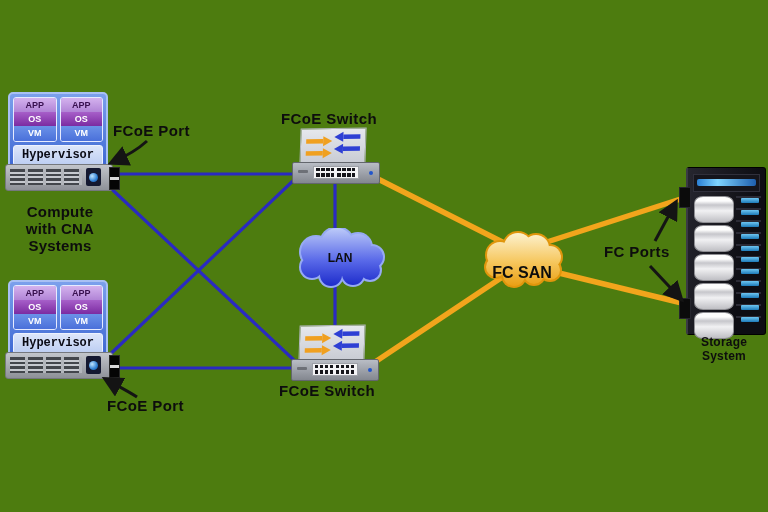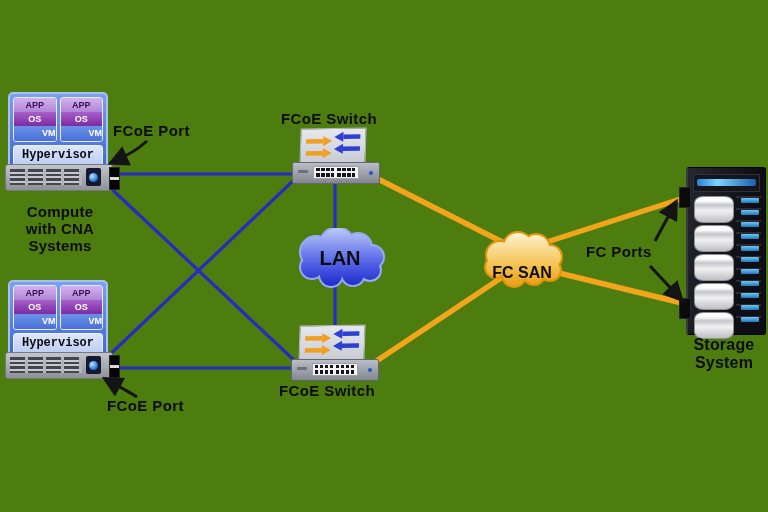--- a/index.html
+++ b/index.html
@@ -18,21 +18,21 @@
   
   .compute{width:112px;}
   .vm-box{position:absolute;left:3px;top:0;width:100px;box-sizing:border-box;
           background:linear-gradient(180deg,#7ba0ec,#3c66d2);
           border:2px solid #a8c0f4;border-radius:5px;padding:3px;
           display:grid;grid-template-columns:1fr 1fr;gap:3px;}
   .vm-stack{border:1px solid #e6ebff;border-radius:3px;overflow:hidden;}
   .layer{font-size:9px;font-weight:bold;text-align:center;line-height:14px;height:14px;}
   .layer.app{background:linear-gradient(180deg,#d4b2ee,#b184d6);color:#38104f;}
   .layer.os{background:linear-gradient(180deg,#a75fc9,#7b2ba1);color:#fff;}
-  .layer.vm{background:linear-gradient(180deg,#6b92e8,#4a70da);color:#fff;height:15px;line-height:15px;text-align:right;}
+  .layer.vm{background:linear-gradient(180deg,#6b92e8,#4a70da);color:#fff;height:15px;line-height:15px;}
   .hyp{grid-column:1 / span 2;height:19px;line-height:19px;text-align:center;
        font-size:12px;font-weight:bold;color:#0a0a14;border-radius:3px;
        background:linear-gradient(180deg,#dde6fa,#bccdf2);border:1px solid #edf2ff;font-family:Liberation Mono, monospace;}
   .server{position:absolute;left:0;top:72px;width:106px;height:25px;
           background:linear-gradient(180deg,#c2c5cb,#8e9198);
           border:1px solid #75787e;border-radius:3px;}
   .slats{position:absolute;left:4px;top:4px;width:72px;height:16px;
          background-image:
            repeating-linear-gradient(90deg,rgba(0,0,0,0) 0 15px,#b3b6bc 15px 18px),
            repeating-linear-gradient(180deg,#43464c 0 2.5px,#c6c9cf 2.5px 4.5px);}
@@ -229,21 +229,21 @@
         <circle cx="46" cy="16" r="16"></circle>
         <circle cx="67" cy="19" r="13"></circle>
       <circle cx="81" cy="29" r="11"></circle>
         <circle cx="79" cy="42" r="10"></circle>
         <circle cx="62" cy="46" r="11"></circle>
       <circle cx="40" cy="47" r="11"></circle>
         <circle cx="21" cy="39" r="11"></circle>
         <ellipse cx="50" cy="32" rx="31" ry="16"></ellipse>
     </g>
   </svg>
-  <div class="cloud-text" style="left:291px;top:228px;width:98px;height:60px;font-size:20px;">LAN</div>
+  <div class="cloud-text" style="left:291px;top:228px;width:98px;height:60px;font-size:12px;">LAN</div>
 
   <svg class="cloud-svg" style="left:478px;top:230px;" width="88" height="58">
     <defs>
       <linearGradient id="sanG" gradientUnits="userSpaceOnUse" x1="0" y1="0" x2="0" y2="58">
         <stop offset="0" stop-color="#fdf6da"></stop>
           <stop offset="0.55" stop-color="#f6c75e"></stop>
           <stop offset="1" stop-color="#e89c0e"></stop>
       </linearGradient>
     </defs>
     <g fill="#e0960c">
@@ -311,26 +311,26 @@
       <path d="M137,397 C128,391 116,385 107,380"></path>
       <path d="M655,241 L675,204"></path>
       <path d="M650,266 L680,298"></path>
     </g>
   </svg>
 
   <div class="lbl" style="left:113px;top:122px;">FCoE Port</div>
   <div class="lbl" style="left:281px;top:110px;">FCoE Switch</div>
   <div class="lbl" style="left:279px;top:382px;">FCoE Switch</div>
   <div class="lbl" style="left:107px;top:397px;">FCoE Port</div>
-  <div class="lbl" style="left:586px;top:243px;text-align:right;">FC Ports</div>
+  <div class="lbl" style="left:604px;top:243px;text-align:right;">FC Ports</div>
 
   <div class="caption" style="left:12px;top:203px;width:96px;">
     <div>Compute</div>
     <div>with CNA</div>
     <div>Systems</div>
   </div>
 
-  <div class="caption" style="left:680px;top:336px;width:88px;font-size:16px;">
+  <div class="caption" style="left:680px;top:336px;width:88px;font-size:12px;">
     <div>Storage</div>
     <div>System</div>
   </div>
 
 </div>
 
 </body></html>

